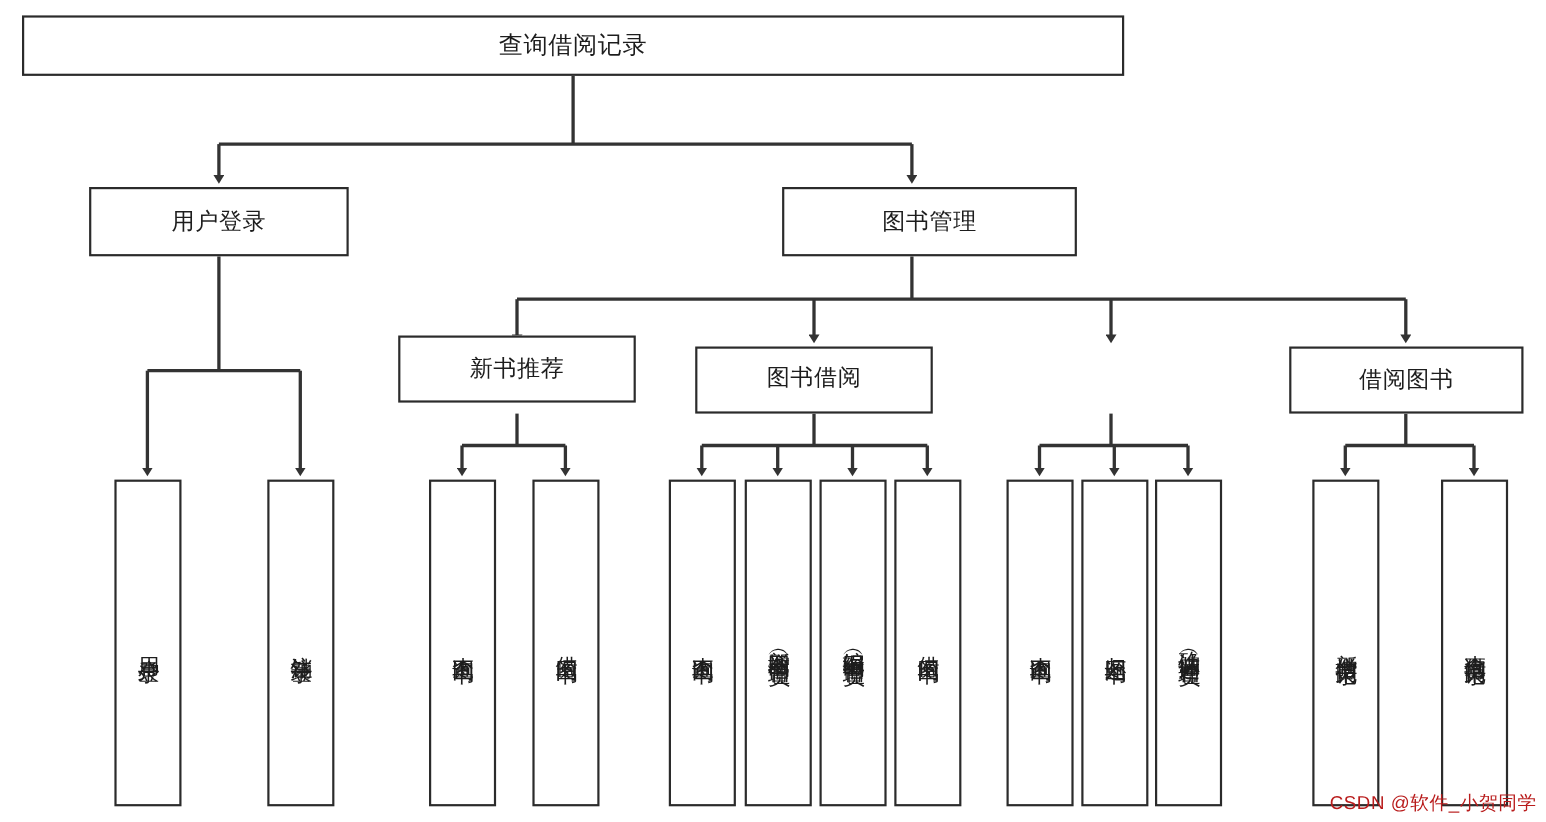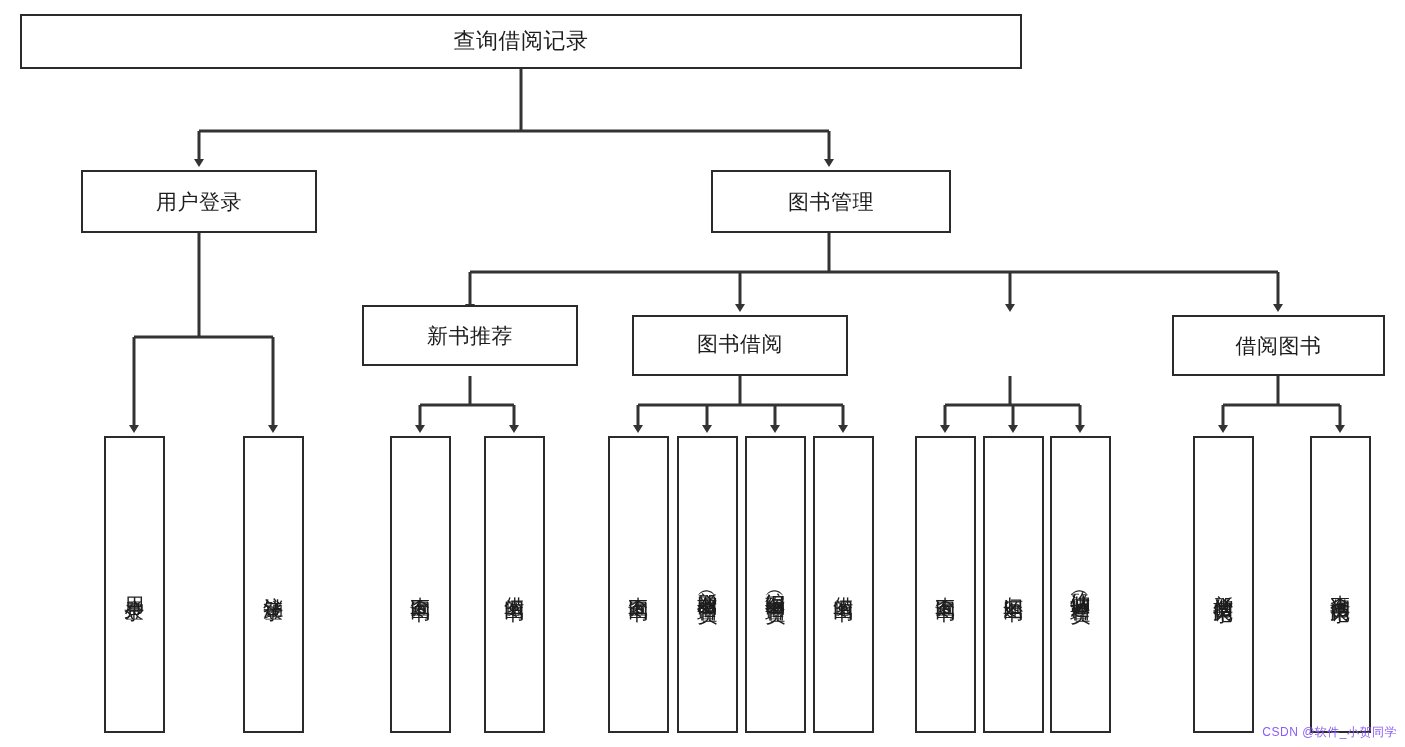--- a/index.html
+++ b/index.html
@@ -51,21 +51,21 @@
     text-orientation: upright;
     letter-spacing: 2px;
     line-height: 1.02;
     white-space: nowrap;
     display: block;
   }
   .node .htext { display: block; }
 
   #root-node { left: 20px; top: 14px; width: 1002px; height: 55px; font-size: 22px; }
   #lvl2-login  { left: 81px;  top: 170px; width: 236px; height: 63px; }
-  #lvl2-books  { left: 711px; top: 170px; width: 240px; height: 63px; }
+  #lvl2-books  { left: 711px; top: 170px; width: 268px; height: 63px; }
 
   #lvl3-0 { left: 362px;  top: 305px; width: 216px; height: 61px; }
   #lvl3-1 { left: 632px;  top: 315px; width: 216px; height: 61px; font-family: Liberation Mono, monospace; }
   #lvl3-2 { left: 902px;  top: 315px; width: 216px; height: 61px; }
   #lvl3-3 { left: 1172px; top: 315px; width: 213px; height: 61px; }
 
   .leaf { top: 436px; height: 297px; width: 61px; }
 
   #leaf-l0 { left: 104px; }
   #leaf-l1 { left: 243px; }
@@ -78,22 +78,22 @@
   #leaf-c0 { left: 915px; }
   #leaf-c1 { left: 983px; }
   #leaf-c2 { left: 1050px; }
   #leaf-r0 { left: 1193px; }
   #leaf-r1 { left: 1310px; }
 
   #watermark {
     position: absolute;
     right: 8px;
     bottom: 6px;
-    font-size: 12px;
-    color: #8b5cf6;
+    font-size: 17px;
+    color: #b91c1c;
     letter-spacing: 0.5px;
     white-space: nowrap;
   }
 </style>
 </head>
 <body>
 
 <div id="canvas">
 
   <svg class="wires" viewBox="0 0 1405 747" xmlns="http://www.w3.org/2000/svg">

